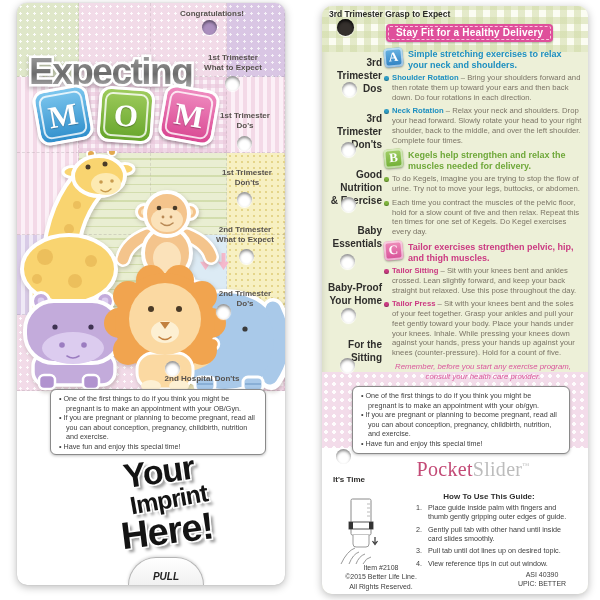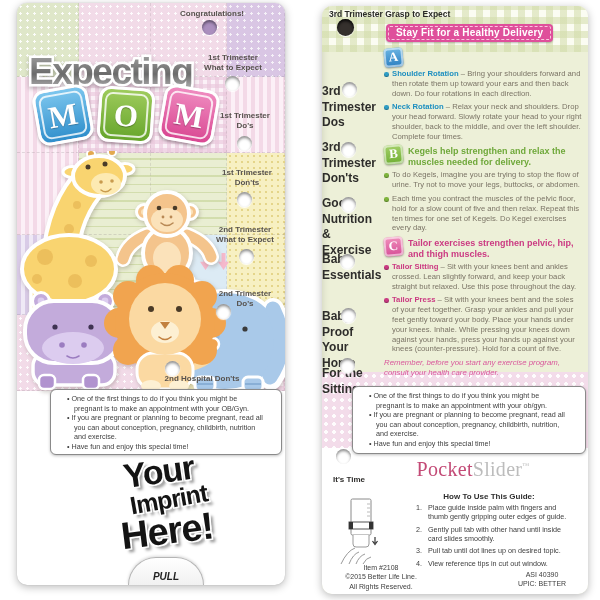--- a/index.html
+++ b/index.html
@@ -42,21 +42,21 @@
               text-shadow:0 1px 1px rgba(0,0,0,.3);line-height:1;}
   .animals{position:absolute;left:0;top:148px;filter:drop-shadow(1px 2px 2px rgba(90,80,70,.28));}
   
   .f-tab{position:absolute;font-size:8px;font-weight:600;color:#57524e;text-align:center;line-height:1.3;white-space:pre-line;}
   .hole{position:absolute;width:15px;height:15px;border-radius:50%;background:#fff;
         box-shadow:inset 0 2px 3px rgba(0,0,0,.45),0 1px 1px rgba(255,255,255,.9);}
   .hole-purple{background:#ab8fbe;}
   .hole-black{background:#35302d;box-shadow:inset 0 2px 3px rgba(0,0,0,.85),0 1px 1px rgba(255,255,255,.9);}
   
   .info-box{position:absolute;background:#fff;border:1.5px solid #8a8a8a;border-radius:6px;
-            padding:4px 16px;box-shadow:0 1px 3px rgba(0,0,0,.25);}
+            padding:4px 8px;box-shadow:0 1px 3px rgba(0,0,0,.25);}
   .b-line{font-size:7.2px;color:#3d3d3d;line-height:1.32;padding-left:7px;text-indent:-7px;}
   .b-line::before{content:"•  ";}
   
   .imprint{position:absolute;left:58px;top:452px;width:176px;text-align:center;transform:rotate(-8deg);}
   .imp-line{font-weight:900;color:#141414;line-height:.98;letter-spacing:-1px;
             text-shadow:-1.5px -1.5px 0 #fff,1.5px -1.5px 0 #fff,-1.5px 1.5px 0 #fff,1.5px 1.5px 0 #fff,3.5px 4px 3px rgba(0,0,0,.4);}
   .imp-1{font-size:34px;}
   .imp-2{font-size:25px;transform:rotate(-2deg) translateX(6px);}
   .imp-3{font-size:38px;transform:rotate(1deg);}
   .pull-tab{position:absolute;bottom:0;background:linear-gradient(#ffffff,#f1f1f1);border:1px solid #b5b5b5;border-bottom:none;
@@ -68,38 +68,38 @@
   .gingham{position:absolute;left:0;top:0;width:100%;height:46px;background-color:#fbfcf2;background-image:
       repeating-linear-gradient(90deg,rgba(209,219,168,.55) 0 7px,transparent 7px 14px),
       repeating-linear-gradient(0deg,rgba(209,219,168,.55) 0 7px,transparent 7px 14px);}
   .pinkband{position:absolute;left:0;top:366px;width:100%;height:76px;background-color:#f3dcea;
       background-image:radial-gradient(circle,rgba(255,255,255,.9) 1.6px,transparent 1.7px);background-size:8px 8px;}
   .whitebottom{position:absolute;left:0;top:442px;width:100%;height:146px;background:#fff;}
   .bk-toplabel{position:absolute;left:7px;top:3px;font-size:8.5px;font-weight:600;color:#2b2b28;}
   .banner{position:absolute;left:64px;top:18px;background:#df4f9b;color:#fff;font-weight:700;font-size:10px;
           padding:3px 10px 4px;border-radius:4px;outline:1.5px dashed #f9c7de;outline-offset:-3.5px;
           box-shadow:0 1px 2px rgba(0,0,0,.25);letter-spacing:.2px;}
-  .side-tab{position:absolute;left:0;width:60px;text-align:left;font-size:12px;font-weight:700;
-            color:#2e2d2b;line-height:1.3;white-space:pre-line;margin-top:28px;}
+  .side-tab{position:absolute;left:0;width:60px;text-align:right;font-size:10px;font-weight:700;
+            color:#2e2d2b;line-height:1.3;white-space:pre-line;}
   .bk-content{position:absolute;left:62px;top:38px;width:198px;font-size:7.7px;line-height:1.27;color:#7b7466;}
   .sec-head{display:flex;gap:5px;align-items:flex-start;margin:4px 0 2px;}
   .chip{width:19px;height:19px;border-radius:4px;flex:none;display:flex;align-items:center;justify-content:center;
         color:#fff;font-weight:800;font-size:13px;font-family:"Liberation Serif","DejaVu Serif",serif;
         transform:rotate(-5deg);box-shadow:0 1px 2px rgba(0,0,0,.35),inset 0 0 0 2px rgba(255,255,255,.55);}
   .chip-a{background:linear-gradient(#6cb6e4,#2d7fc1);}
   .chip-b{background:linear-gradient(#a5d06a,#6fae32);}
   .chip-c{background:linear-gradient(#f090bb,#d64e97);}
   .sec-title{font-weight:700;font-size:9px;line-height:1.22;padding-top:1px;}
   .ta{color:#1d8fc0;} .tb{color:#6fa83a;} .tc{color:#cb3a82;}
   .item{position:relative;padding-left:8px;margin:0 0 4px;}
   .item::before{content:"";position:absolute;left:0;top:3px;width:4.6px;height:4.6px;border-radius:50%;
                 background:var(--dot);box-shadow:inset 0 -1px 1px rgba(0,0,0,.3);}
   .item b{color:var(--tt);}
   .it-a{--dot:#2f9ec6;--tt:#1d8fc0;} .it-b{--dot:#7fb53c;--tt:#6fa83a;} .it-c{--dot:#cb3a82;--tt:#cb3a82;}
-  .reminder{color:#d9579b;font-style:italic;font-size:7.8px;margin-top:4px;white-space:pre-line;line-height:1.3;}
+  .reminder{text-align:center;color:#d9579b;font-style:italic;font-size:7.8px;margin-top:4px;white-space:pre-line;line-height:1.3;}
   .brand{position:absolute;left:66px;top:452px;width:170px;text-align:center;
          font-family:"Liberation Serif","DejaVu Serif",serif;font-size:20px;letter-spacing:.3px;}
   .brand .p1{color:#c34a76;} .brand .p2{color:#bcbcbc;} .brand .tm{font-size:7px;color:#bcbcbc;vertical-align:super;}
   .howto-title{position:absolute;left:92px;top:486px;width:150px;text-align:center;font-size:8px;font-weight:800;color:#2e2e2e;}
   .steps{position:absolute;left:94px;top:497px;width:152px;counter-reset:s;}
   .step{counter-increment:s;position:relative;padding-left:12px;font-size:7.2px;color:#3d3d3d;line-height:1.3;margin-bottom:3px;}
   .step::before{content:counter(s) ".";position:absolute;left:0;top:0;}
   .hand{position:absolute;left:15px;top:492px;}
   .foot{position:absolute;text-align:center;font-size:7px;color:#3d3d3d;line-height:1.35;}
   #foot-item{left:6px;top:557px;width:106px;}
@@ -335,20 +335,21 @@
 Sitting</div>
     <div class="hole" style="left:18px;top:352px;"></div>
     <div class="hole" style="left:14px;top:443px;"></div>
     <div class="its-time">It's Time</div>
 
     <div class="bk-content">
       <div class="sec-head">
         <div class="chip chip-a">
             <span>A</span>
           </div>
+        <div class="sec-title ta">Simple stretching exercises to relax your neck and shoulders.</div>
       </div>
       <div class="item it-a"><b>Shoulder Rotation</b> <span>– Bring your shoulders forward and then rotate them up toward your ears and then back down. Do four rotations in each direction.</span></div>
       <div class="item it-a"><b>Neck Rotation</b> <span>– Relax your neck and shoulders. Drop your head forward. Slowly rotate your head to your right shoulder, back to the middle, and over the left shoulder. Complete four times.</span></div>
 
       <div class="sec-head">
         <div class="chip chip-b">
             <span>B</span>
           </div>
         <div class="sec-title tb">Kegels help strengthen and relax the muscles needed for delivery.</div>
       </div>

